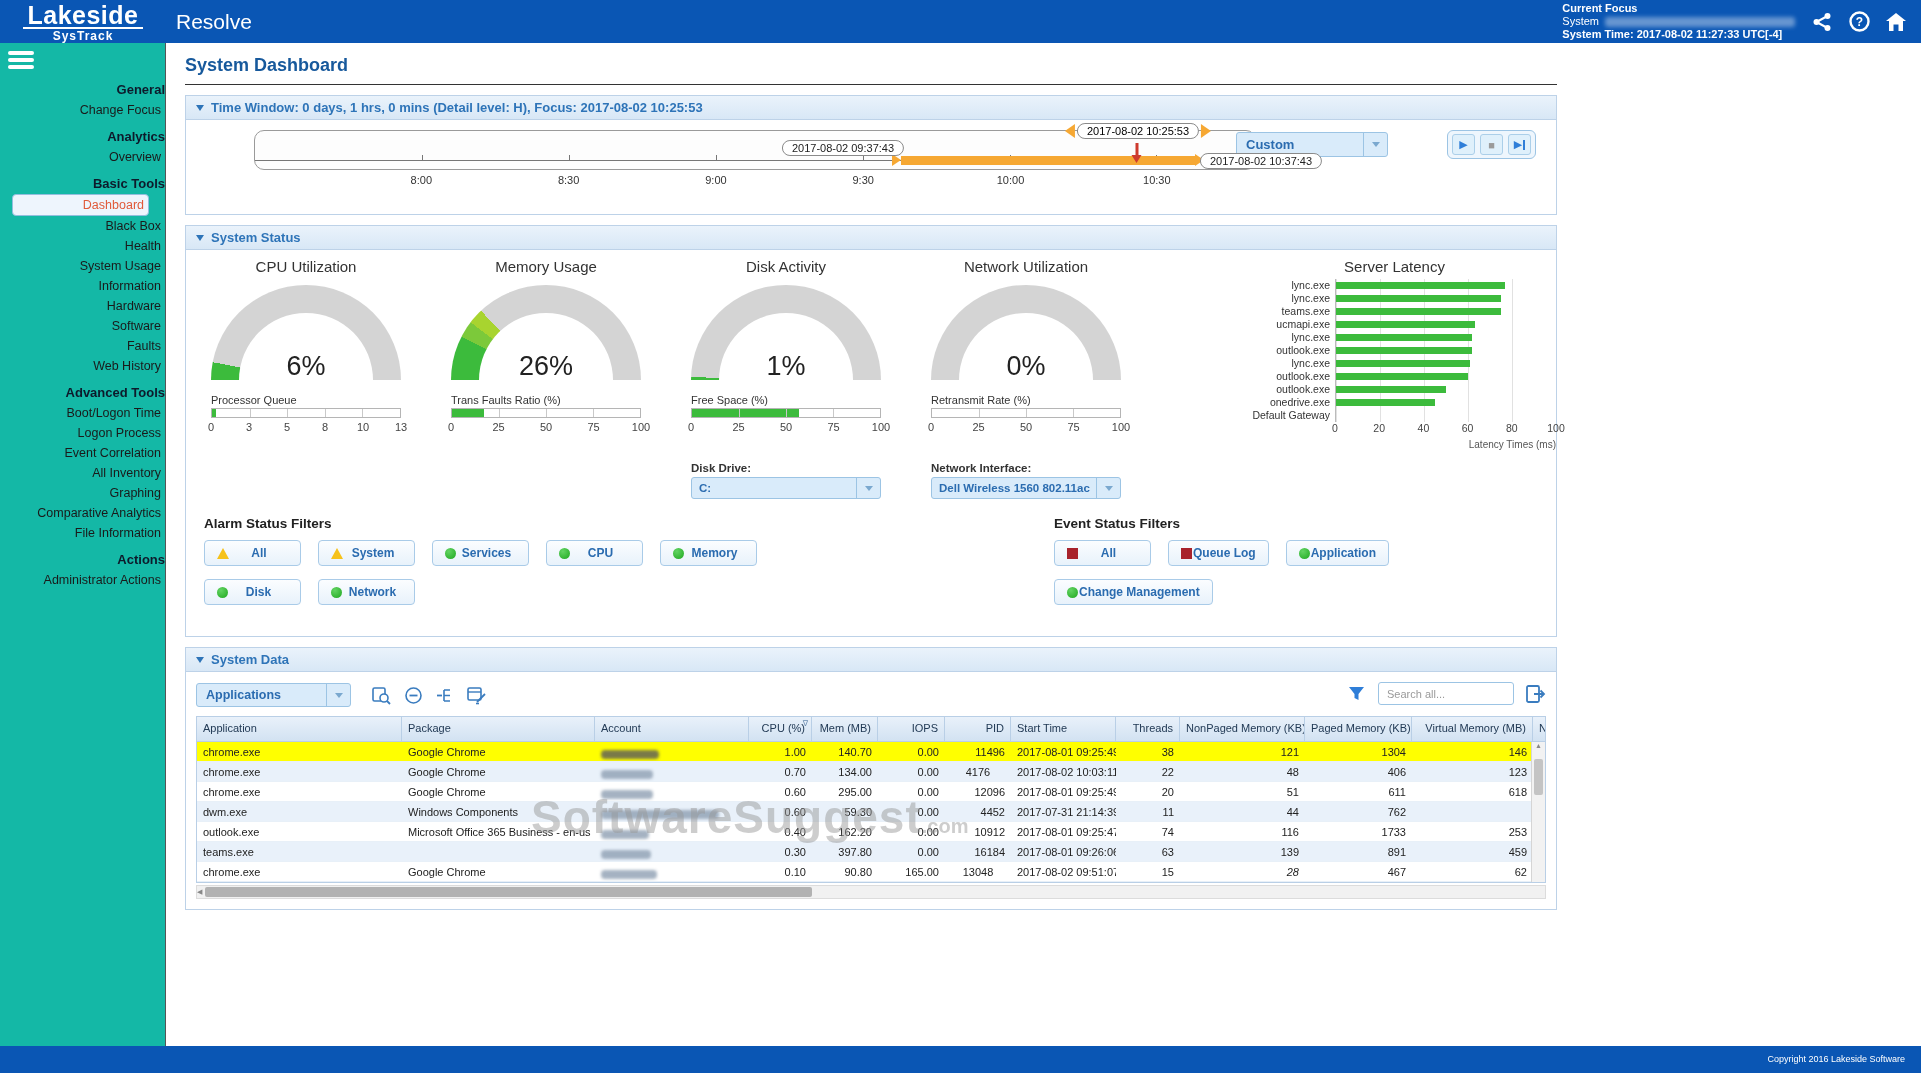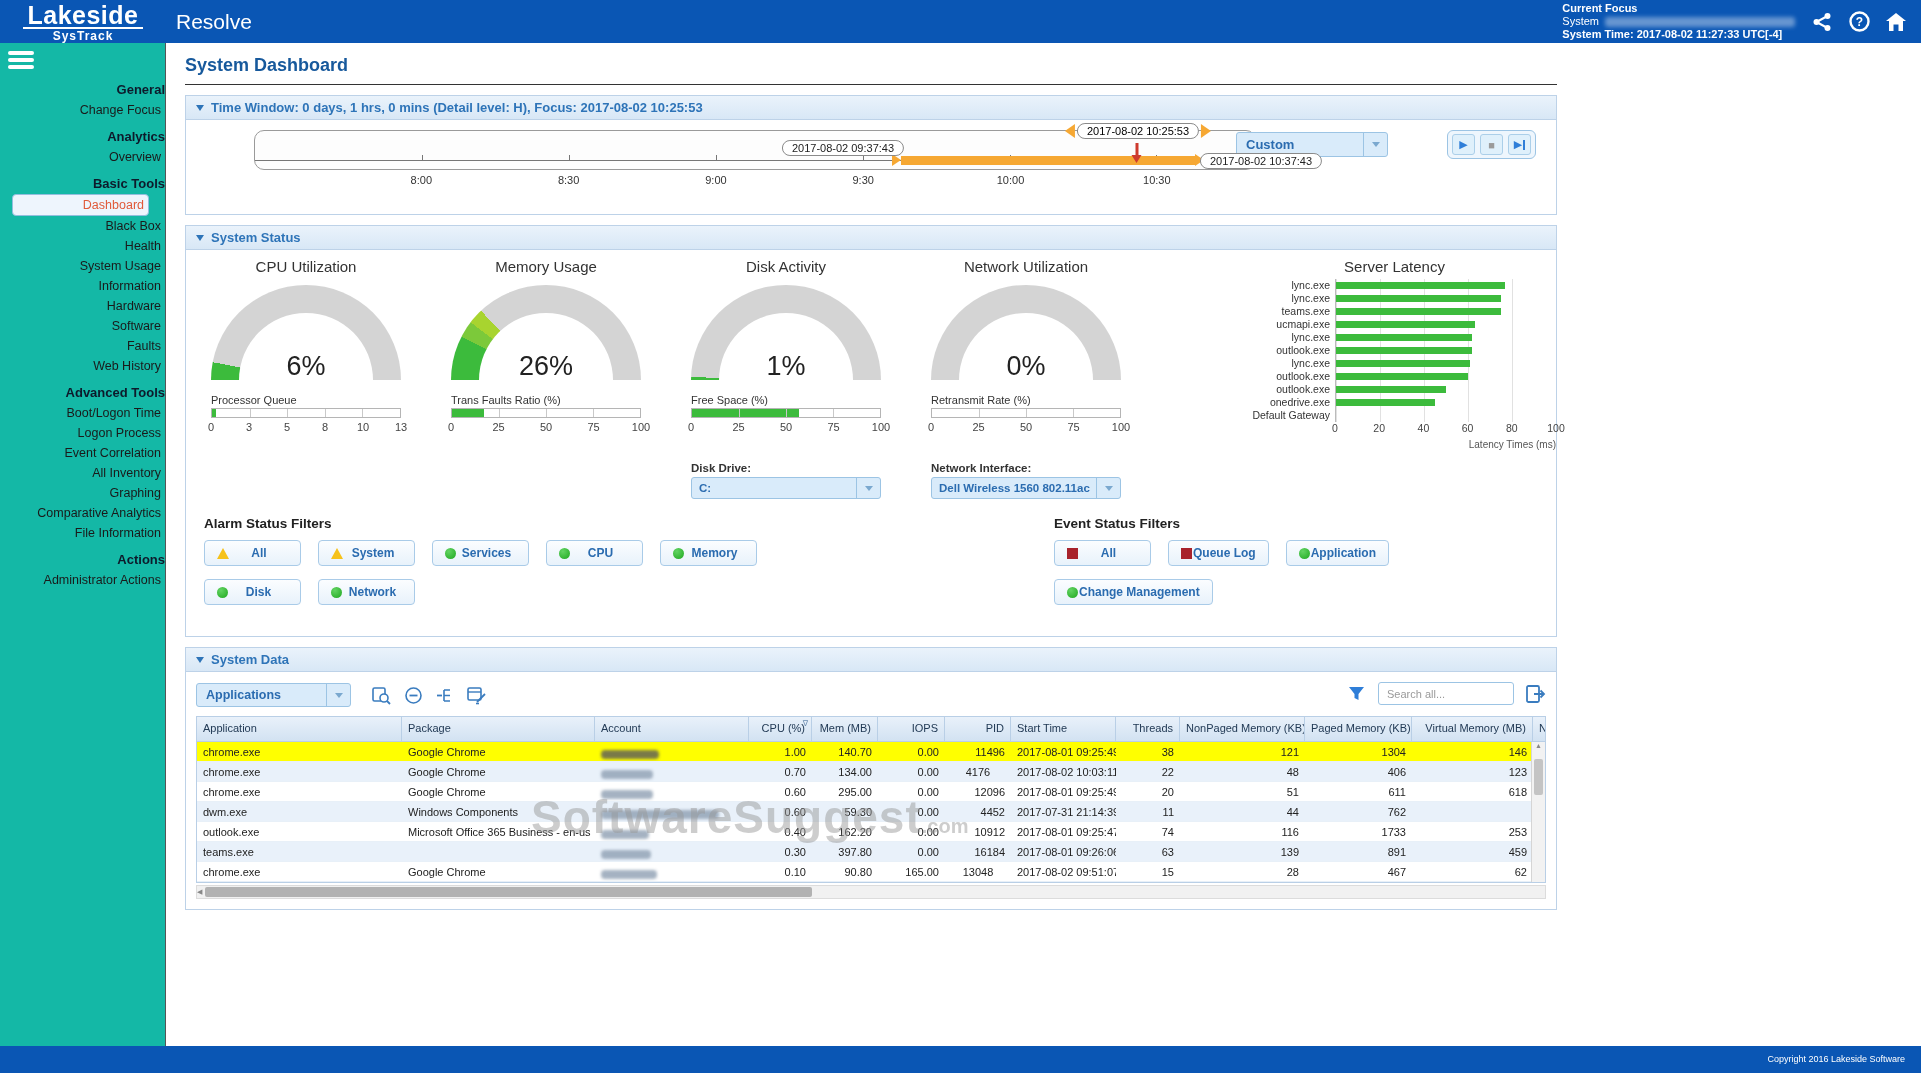--- a/index.html
+++ b/index.html
@@ -693,21 +693,21 @@
                 <div class="g-cell" style="width: 193px;">Google Chrome</div>
                 <div class="g-cell" style="width: 154px;">
                   <div class="acct-blob" style="width: 56px;"></div>
                 </div>
                 <div class="g-cell r" style="width: 63px;">0.10</div>
                 <div class="g-cell r" style="width: 66px;">90.80</div>
                 <div class="g-cell r" style="width: 67px;">165.00</div>
                 <div class="g-cell r" style="width: 66px; text-align: center;">13048</div>
                 <div class="g-cell" style="width: 105px;">2017-08-02 09:51:07</div>
                 <div class="g-cell r" style="width: 64px;">15</div>
-                <div class="g-cell r" style="width: 125px;">28</div>
+                <div class="g-cell r" style="width: 125px; font-style: italic;">28</div>
                 <div class="g-cell r" style="width: 107px;">467</div>
                 <div class="g-cell r" style="width: 121px;">62</div>
                 <div class="g-cell" style="width: 45px;"></div>
               </div>
             </div>
         </div>
         <div class="vscroll">▲<div class="vthumb"></div></div>
       </div>
       <div class="hscroll">◀<div class="hthumb"></div></div>
 

